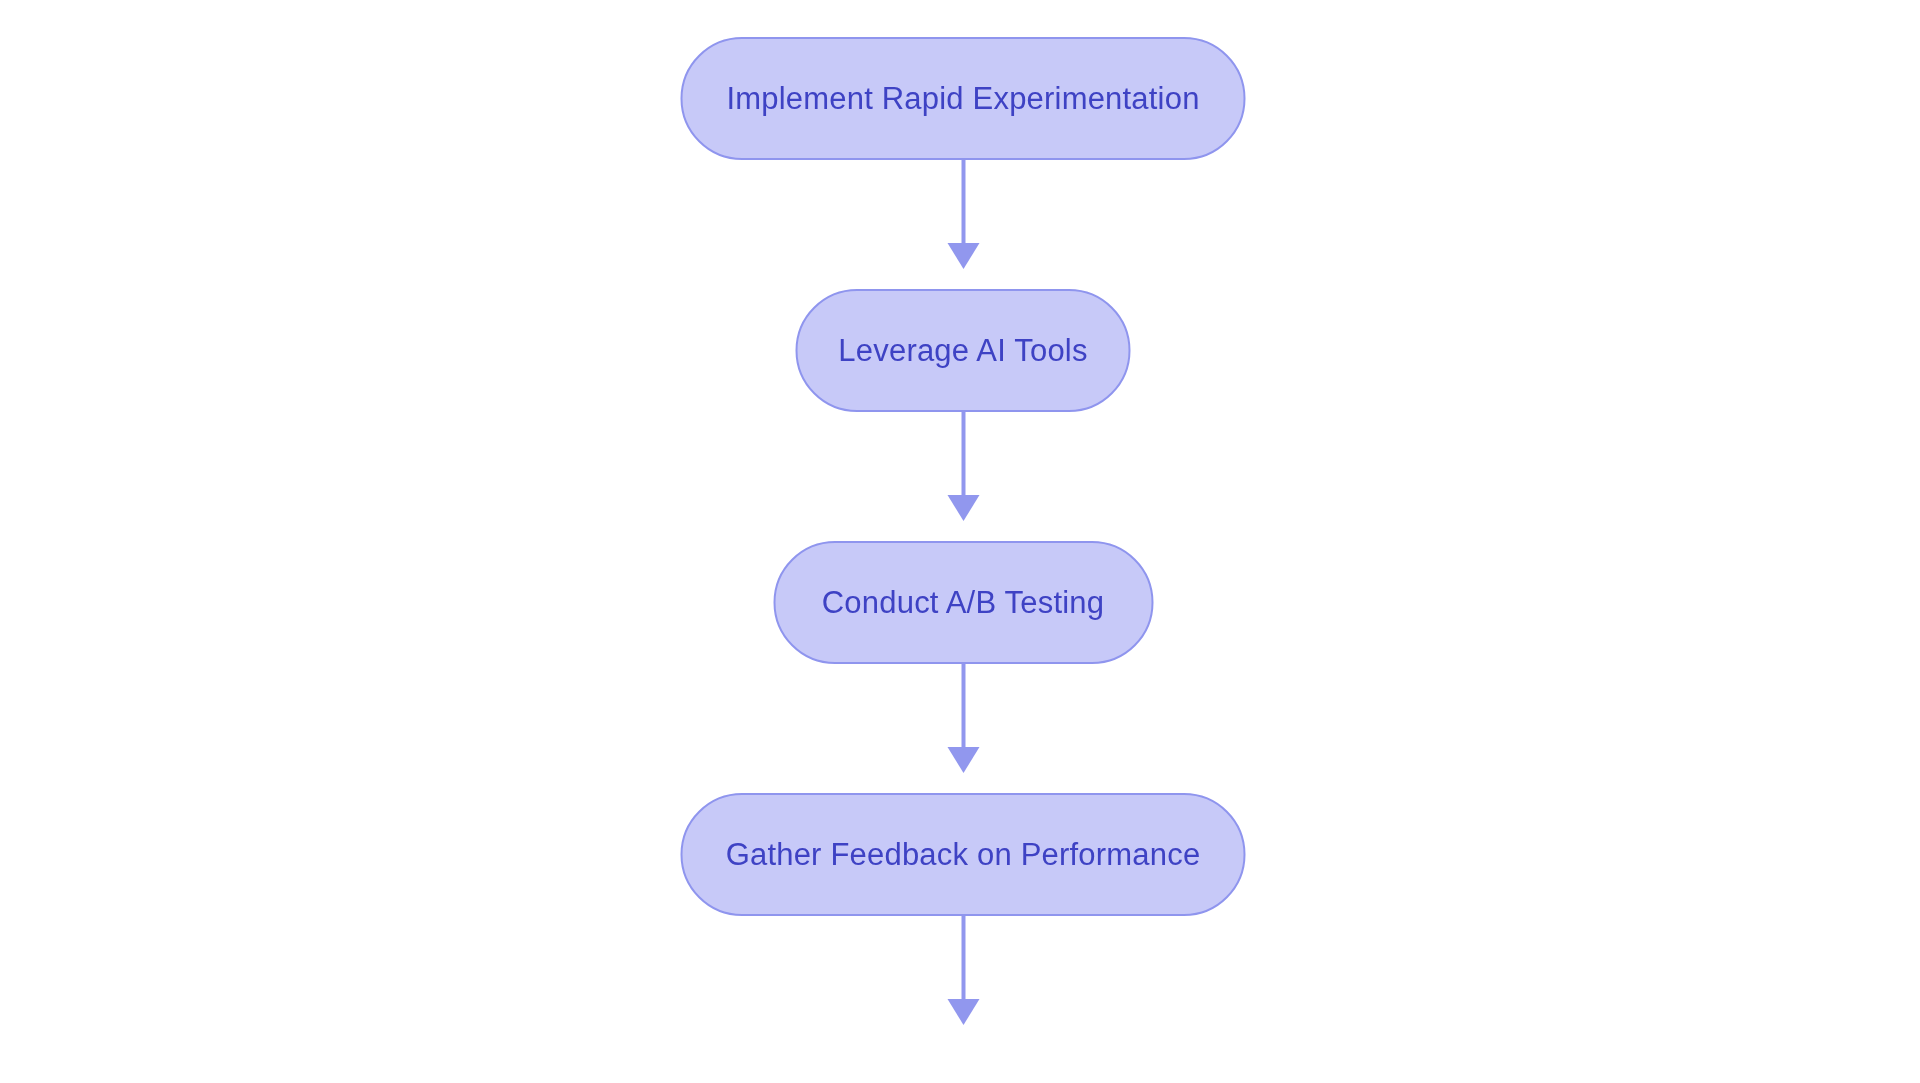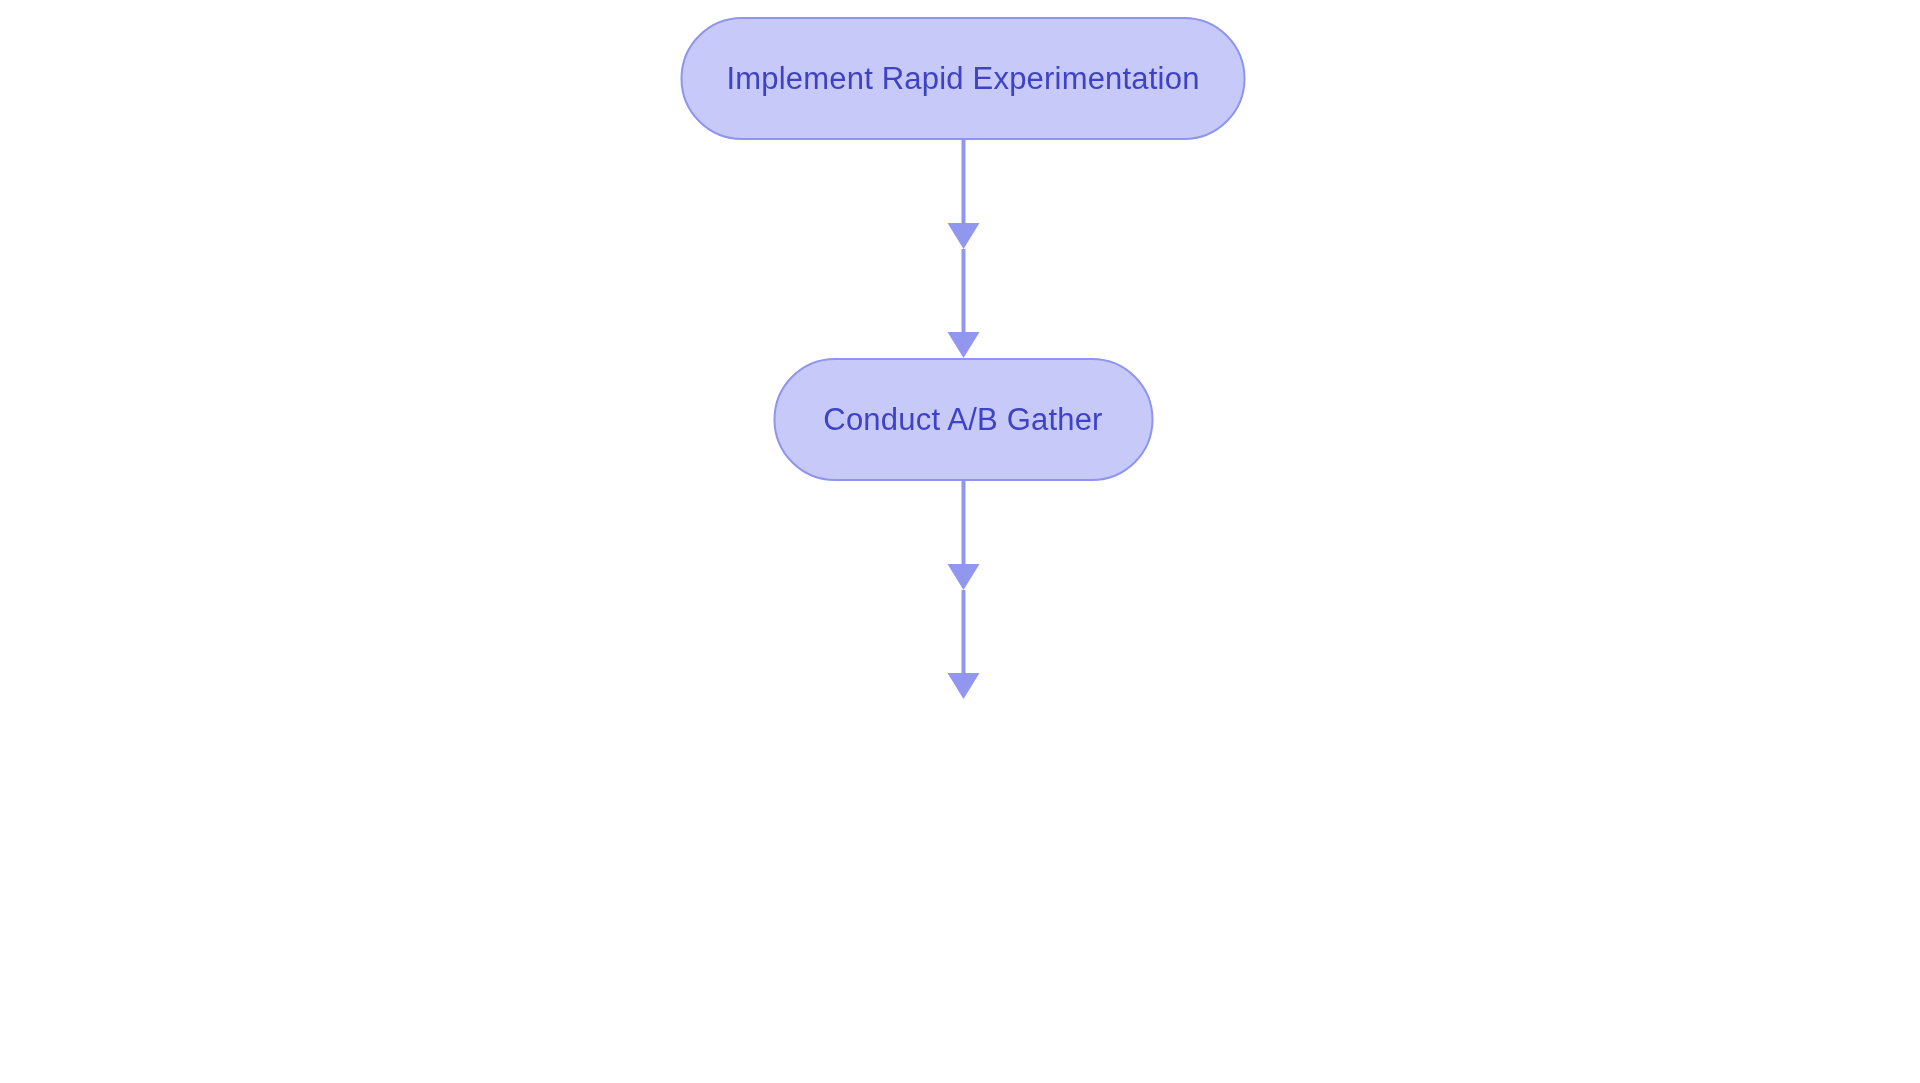--- a/index.html
+++ b/index.html
@@ -43,20 +43,21 @@
     border: 2px solid var(--node-border);
     color: var(--node-text);
     font-size: 31px;
     letter-spacing: 0.2px;
     display: flex;
     align-items: center;
     justify-content: center;
     text-align: center;
     padding: 0 30px;
     flex: 0 0 auto;
+    margin-top: 20px;
   }
   .node-w-1 { width: 565px; }
   .node-w-2 { width: 335px; }
   .node-w-3 { width: 380px; }
   .node-w-4 { width: 565px; }
   .node-w-5 { width: 588px; }
   .connector {
     height: 109px;
     display: flex;
     flex-direction: column;
@@ -85,35 +86,41 @@
 
     <div class="node node-w-1">
       <span>Implement Rapid Experimentation</span>
     </div>
 
     <div class="connector">
       <div class="line"></div>
       <div class="head"></div>
     </div>
 
+    <div class="node node-w-2">
+      <span>Leverage AI Tools</span>
+    </div>
 
     <div class="connector">
       <div class="line"></div>
       <div class="head"></div>
     </div>
 
     <div class="node node-w-3">
-      <span>Conduct A/B Gather</span>
+      <span>Conduct A/B Testing</span>
     </div>
 
     <div class="connector">
       <div class="line"></div>
       <div class="head"></div>
     </div>
 
+    <div class="node node-w-4">
+      <span>Gather Feedback on Performance</span>
+    </div>
 
     <div class="connector">
       <div class="line"></div>
       <div class="head"></div>
     </div>
 
 
   </div>
 </div>
 

